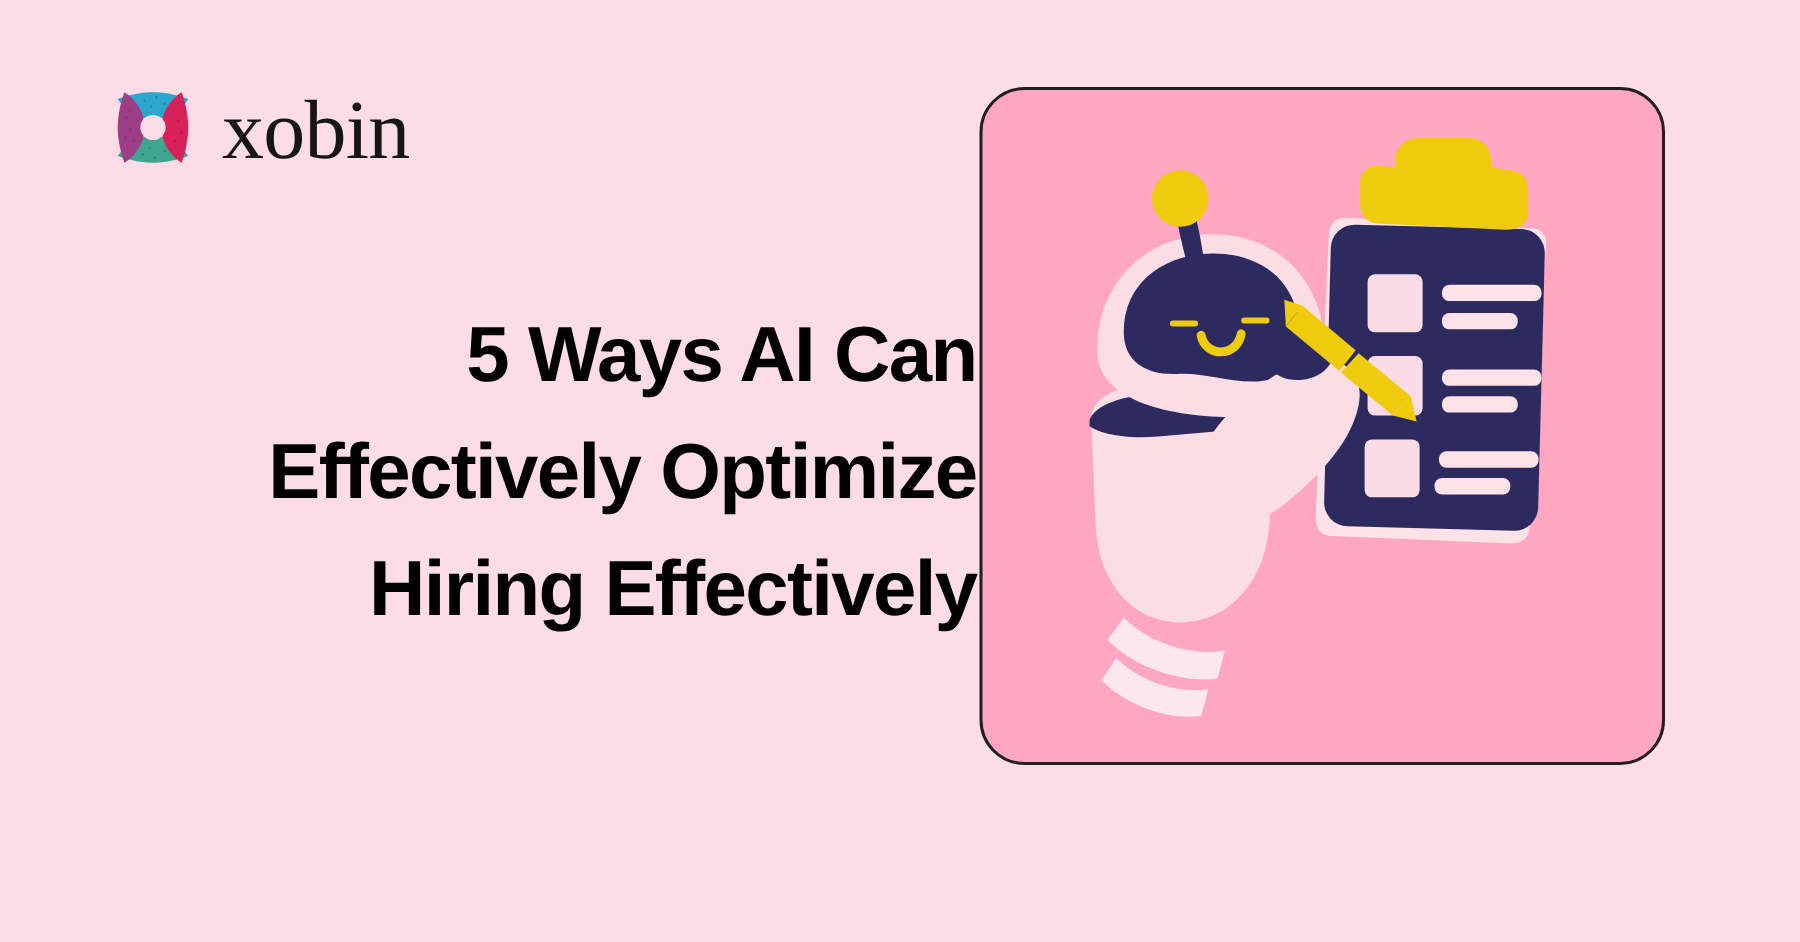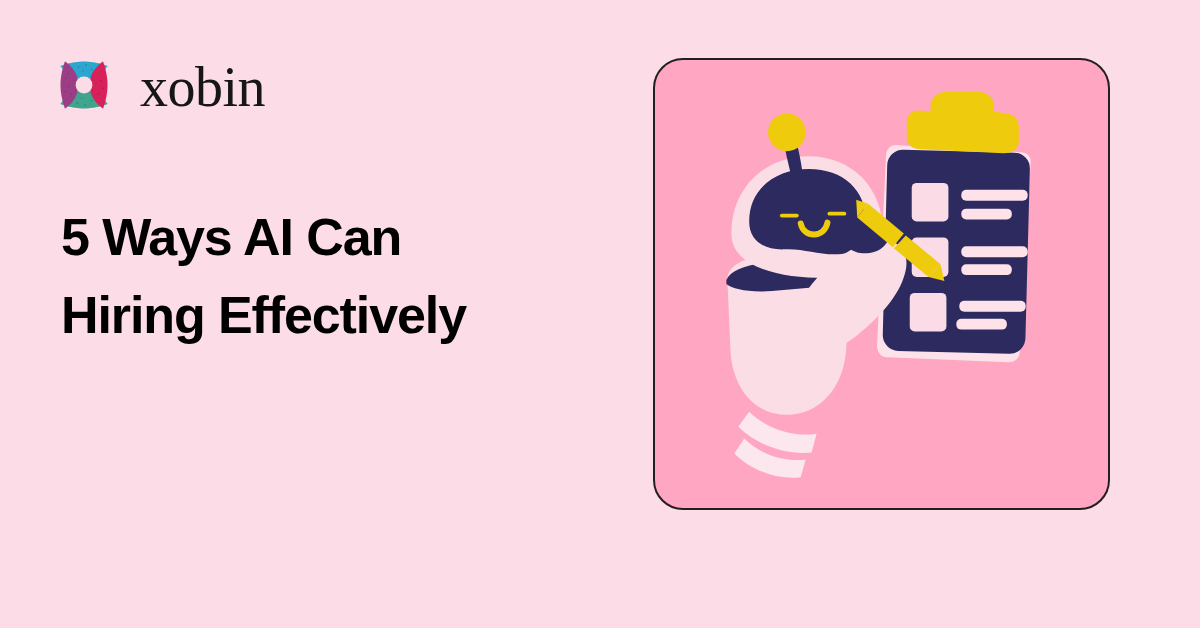--- a/index.html
+++ b/index.html
@@ -19,25 +19,25 @@
   .banner {
     position: relative;
     width: 1200px;
     height: 628px;
     background: #fcdce6;
   }
 
   
   .brand {
     position: absolute;
-    left: 56px;
+    left: 74px;
     top: 57px;
     display: flex;
     align-items: center;
-    gap: 28px;
+    gap: 18px;
   }
 
   .brand-mark {
     width: 56px;
     height: 56px;
     display: block;
     flex: 0 0 auto;
   }
 
   .brand-word {
@@ -57,21 +57,21 @@
     position: absolute;
     left: 61px;
     top: 198px;
     width: 590px;
     font-size: 52px;
     line-height: 78px;
     font-weight: bold;
     letter-spacing: -1.1px;
     color: #000000;
   }
-  .headline .hl-line { display: block; white-space: nowrap; }
+  .headline .hl-line { display: block; white-space: nowrap; text-align: right; }
 
   
   .illo-card {
     position: absolute;
     left: 653px;
     top: 58px;
     width: 457px;
     height: 452px;
     background: #ffa6c2;
     border: 2px solid #231f20;
@@ -121,20 +121,21 @@
           <circle cx="52" cy="86" r="1.5"></circle>
         <circle cx="64" cy="78" r="1.4"></circle>
           <circle cx="46" cy="74" r="1.2"></circle>
       </g>
     </svg>
     <span class="brand-word">xobin</span>
   </div>
 
   <h1 class="headline">
     <span class="hl-line">5 Ways AI Can</span>
+    <span class="hl-line">Effectively Optimize</span>
     <span class="hl-line">Hiring Effectively</span>
   </h1>
 
   <div class="illo-card">
     <svg viewBox="0 0 457 452" aria-hidden="true">
 
       <g>
         <path d="M95 355 C112 372 140 381 163 377 L158 396 C132 399 102 388 84 370 Z" fill="#FDE7EF"></path>
         <path d="M90 382 C106 398 131 406 152 403 L147 421 C124 424 97 414 80 397 Z" fill="#FDE7EF"></path>
       </g>

